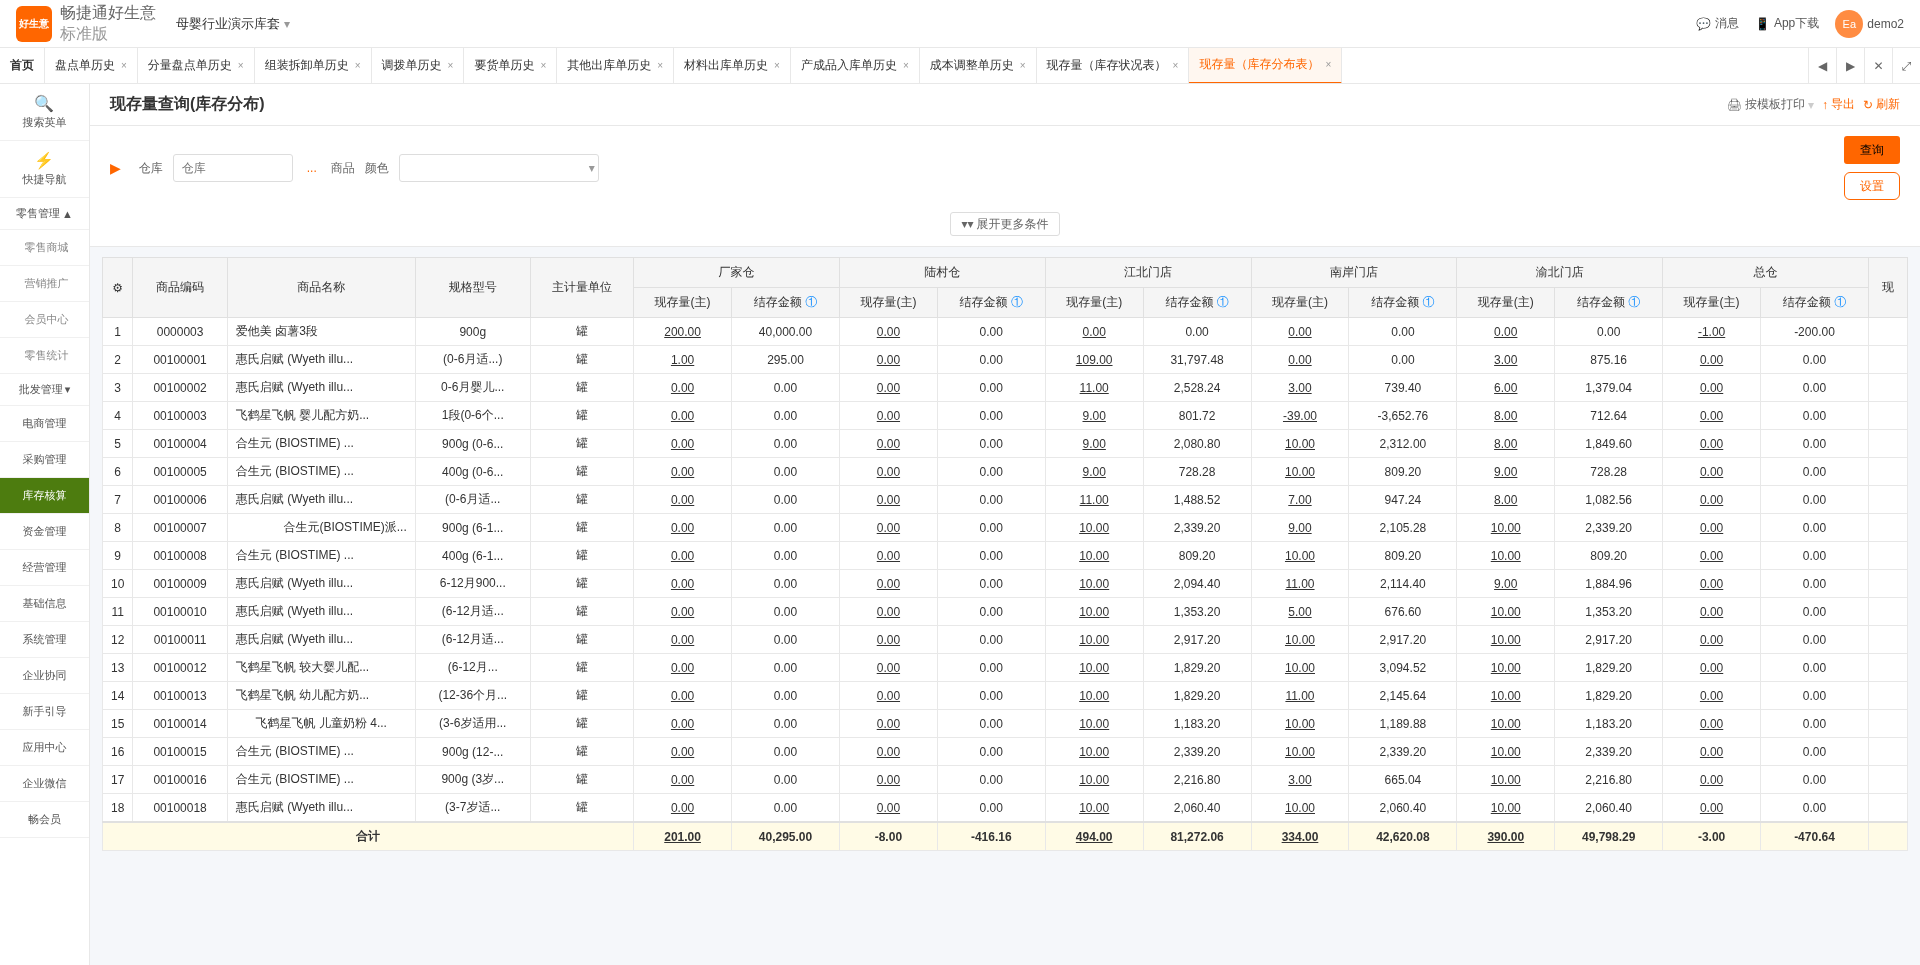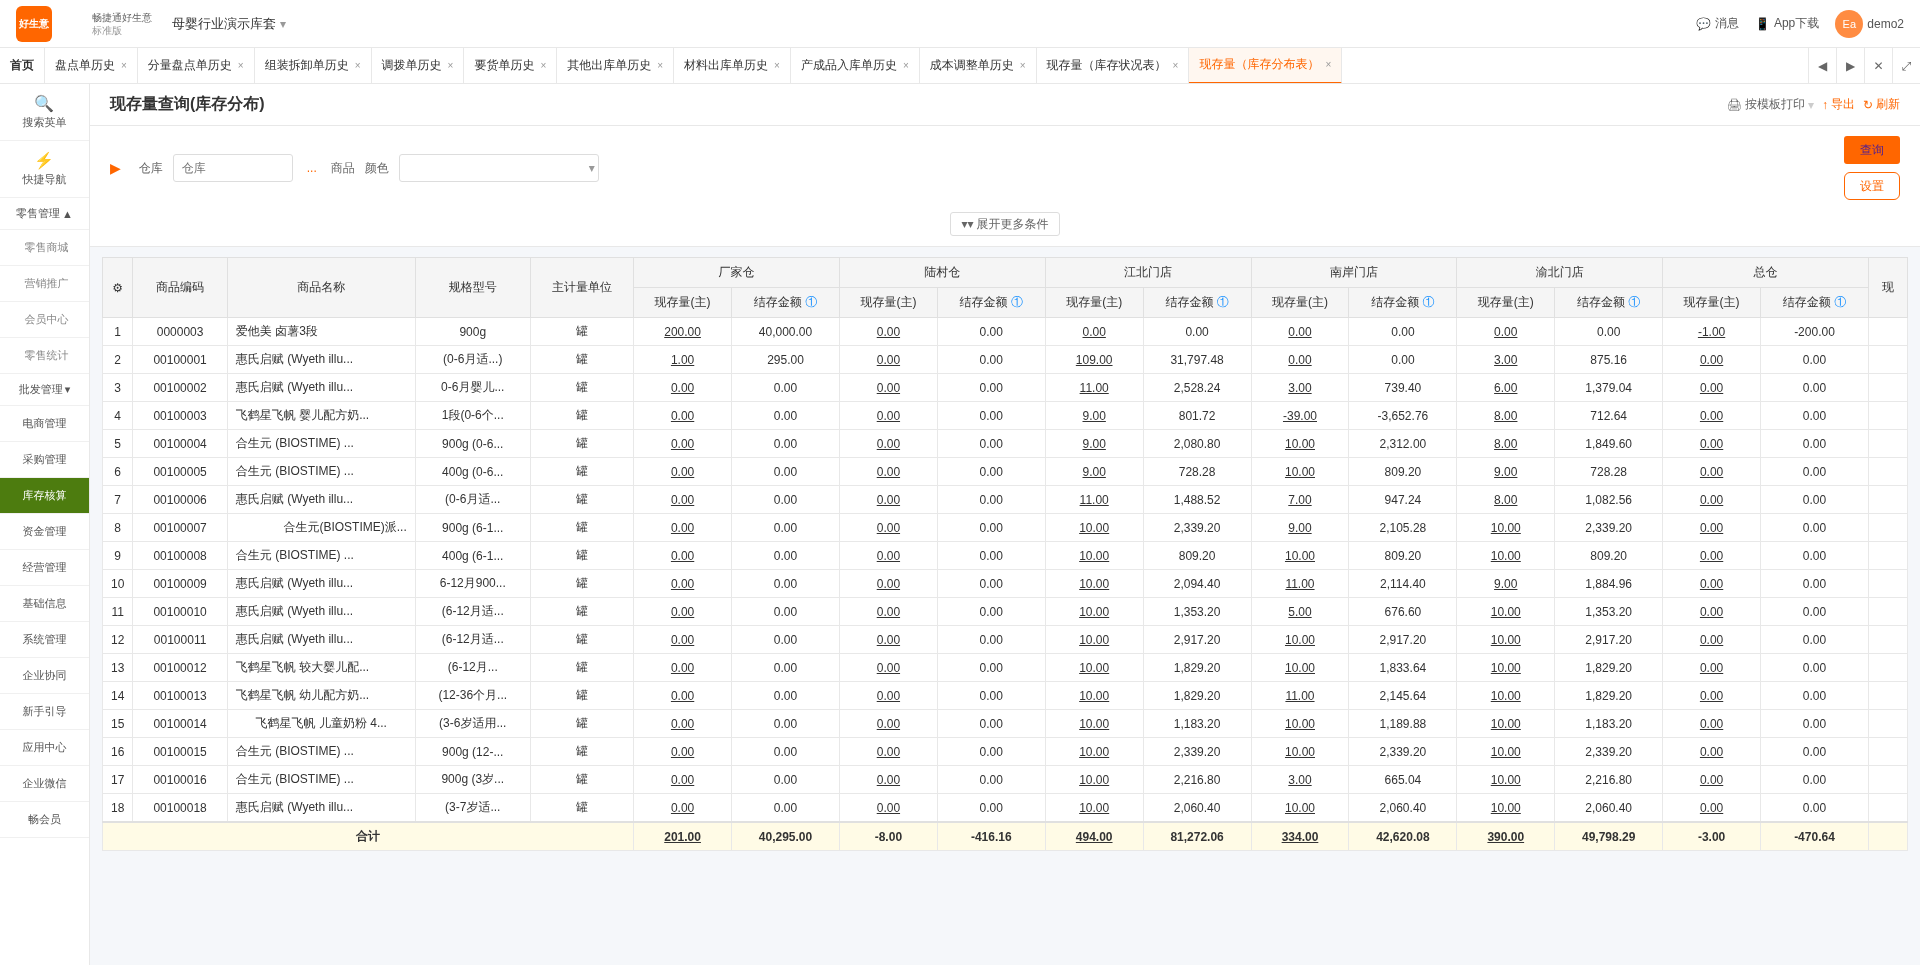--- a/index.html
+++ b/index.html
@@ -10,21 +10,21 @@
       height: 48px;
       background: #fff;
       display: flex;
       align-items: center;
       justify-content: space-between;
       padding: 0 16px;
       border-bottom: 1px solid #e8e8e8;
     }
     .logo-area { display: flex; align-items: center; gap: 8px; }
     .logo-icon { width: 36px; height: 36px; background: #ff6600; border-radius: 6px; display: flex; align-items: center; justify-content: center; color: white; font-size: 10px; font-weight: bold; }
-    .logo-text { font-size: 10px; color: #666; line-height: 1.3; margin-left: 32px; }
+    .logo-text { font-size: 16px; color: #666; line-height: 1.3; }
     .top-right { display: flex; align-items: center; gap: 16px; color: #555; font-size: 12px; }
     .top-right-item { display: flex; align-items: center; gap: 4px; cursor: pointer; }
     .avatar { width: 28px; height: 28px; border-radius: 50%; background: #ff8c42; display: flex; align-items: center; justify-content: center; color: white; font-size: 11px; }
 
     
     .tab-bar {
       background: #fff;
       display: flex;
       align-items: center;
       border-bottom: 1px solid #e8e8e8;
@@ -108,21 +108,21 @@
       border-radius: 3px;
       padding: 0 8px;
       font-size: 12px;
       color: #333;
       outline: none;
     }
     .filter-input-wide { width: 120px; }
     .filter-dots { color: #ff6600; cursor: pointer; padding: 0 4px; }
     .filter-product-input { flex: 1; min-width: 300px; height: 28px; border: 1px solid #ddd; border-radius: 3px; padding: 0 8px; font-size: 12px; color: #333; background: #fffbe6; }
     .filter-color { width: 200px; height: 28px; border: 1px solid #ddd; border-radius: 3px; padding: 0 8px; font-size: 12px; }
-    .btn-query { background: #ff6600; color: #4c1d95; border: none; border-radius: 3px; padding: 0 16px; height: 28px; cursor: pointer; font-size: 12px; white-space: nowrap; }
+    .btn-query { background: #ff6600; color: #000000; border: none; border-radius: 3px; padding: 0 16px; height: 28px; cursor: pointer; font-size: 12px; white-space: nowrap; }
     .btn-setting { background: white; color: #ff6600; border: 1px solid #ff6600; border-radius: 6px; padding: 0 12px; height: 28px; cursor: pointer; font-size: 12px; white-space: nowrap; margin-top: 4px; }
     .btn-more { display: flex; align-items: center; gap: 3px; color: #666; font-size: 12px; cursor: pointer; border: 1px solid #ddd; border-radius: 3px; padding: 0 10px; height: 24px; margin: 6px auto 0; }
     .orange-arrow { color: #ff6600; font-size: 14px; cursor: pointer; margin-right: 8px; }
     .query-settings-col { display: flex; flex-direction: column; gap: 4px; margin-left: auto; }
 
     
     .table-container { flex: 1; overflow: auto; padding: 10px 12px; }
     .data-table {
       width: 100%;
       border-collapse: collapse;
@@ -644,21 +644,21 @@
     <td style="text-align:left;max-width:140px;overflow:hidden;text-overflow:ellipsis">飞鹤星飞帆 较大婴儿配...</td>
     <td>(6-12月...</td>
     <td>罐</td>
     <td class="num-link">0.00</td>
     <td>0.00</td>
     <td class="num-link">0.00</td>
     <td>0.00</td>
     <td class="num-link">10.00</td>
     <td>1,829.20</td>
     <td class="num-link ">10.00</td>
-    <td class="">1,833.64</td>
+    <td class="">3,094.52</td>
     <td class="num-link">10.00</td>
     <td>1,829.20</td>
     <td class="num-link ">0.00</td>
     <td class="">0.00</td>
     <td></td>
   </tr>
             <tr>
     <td class="col-index">14</td>
     <td>00100013</td>
     <td style="text-align:left;max-width:140px;overflow:hidden;text-overflow:ellipsis">飞鹤星飞帆 幼儿配方奶...</td>

